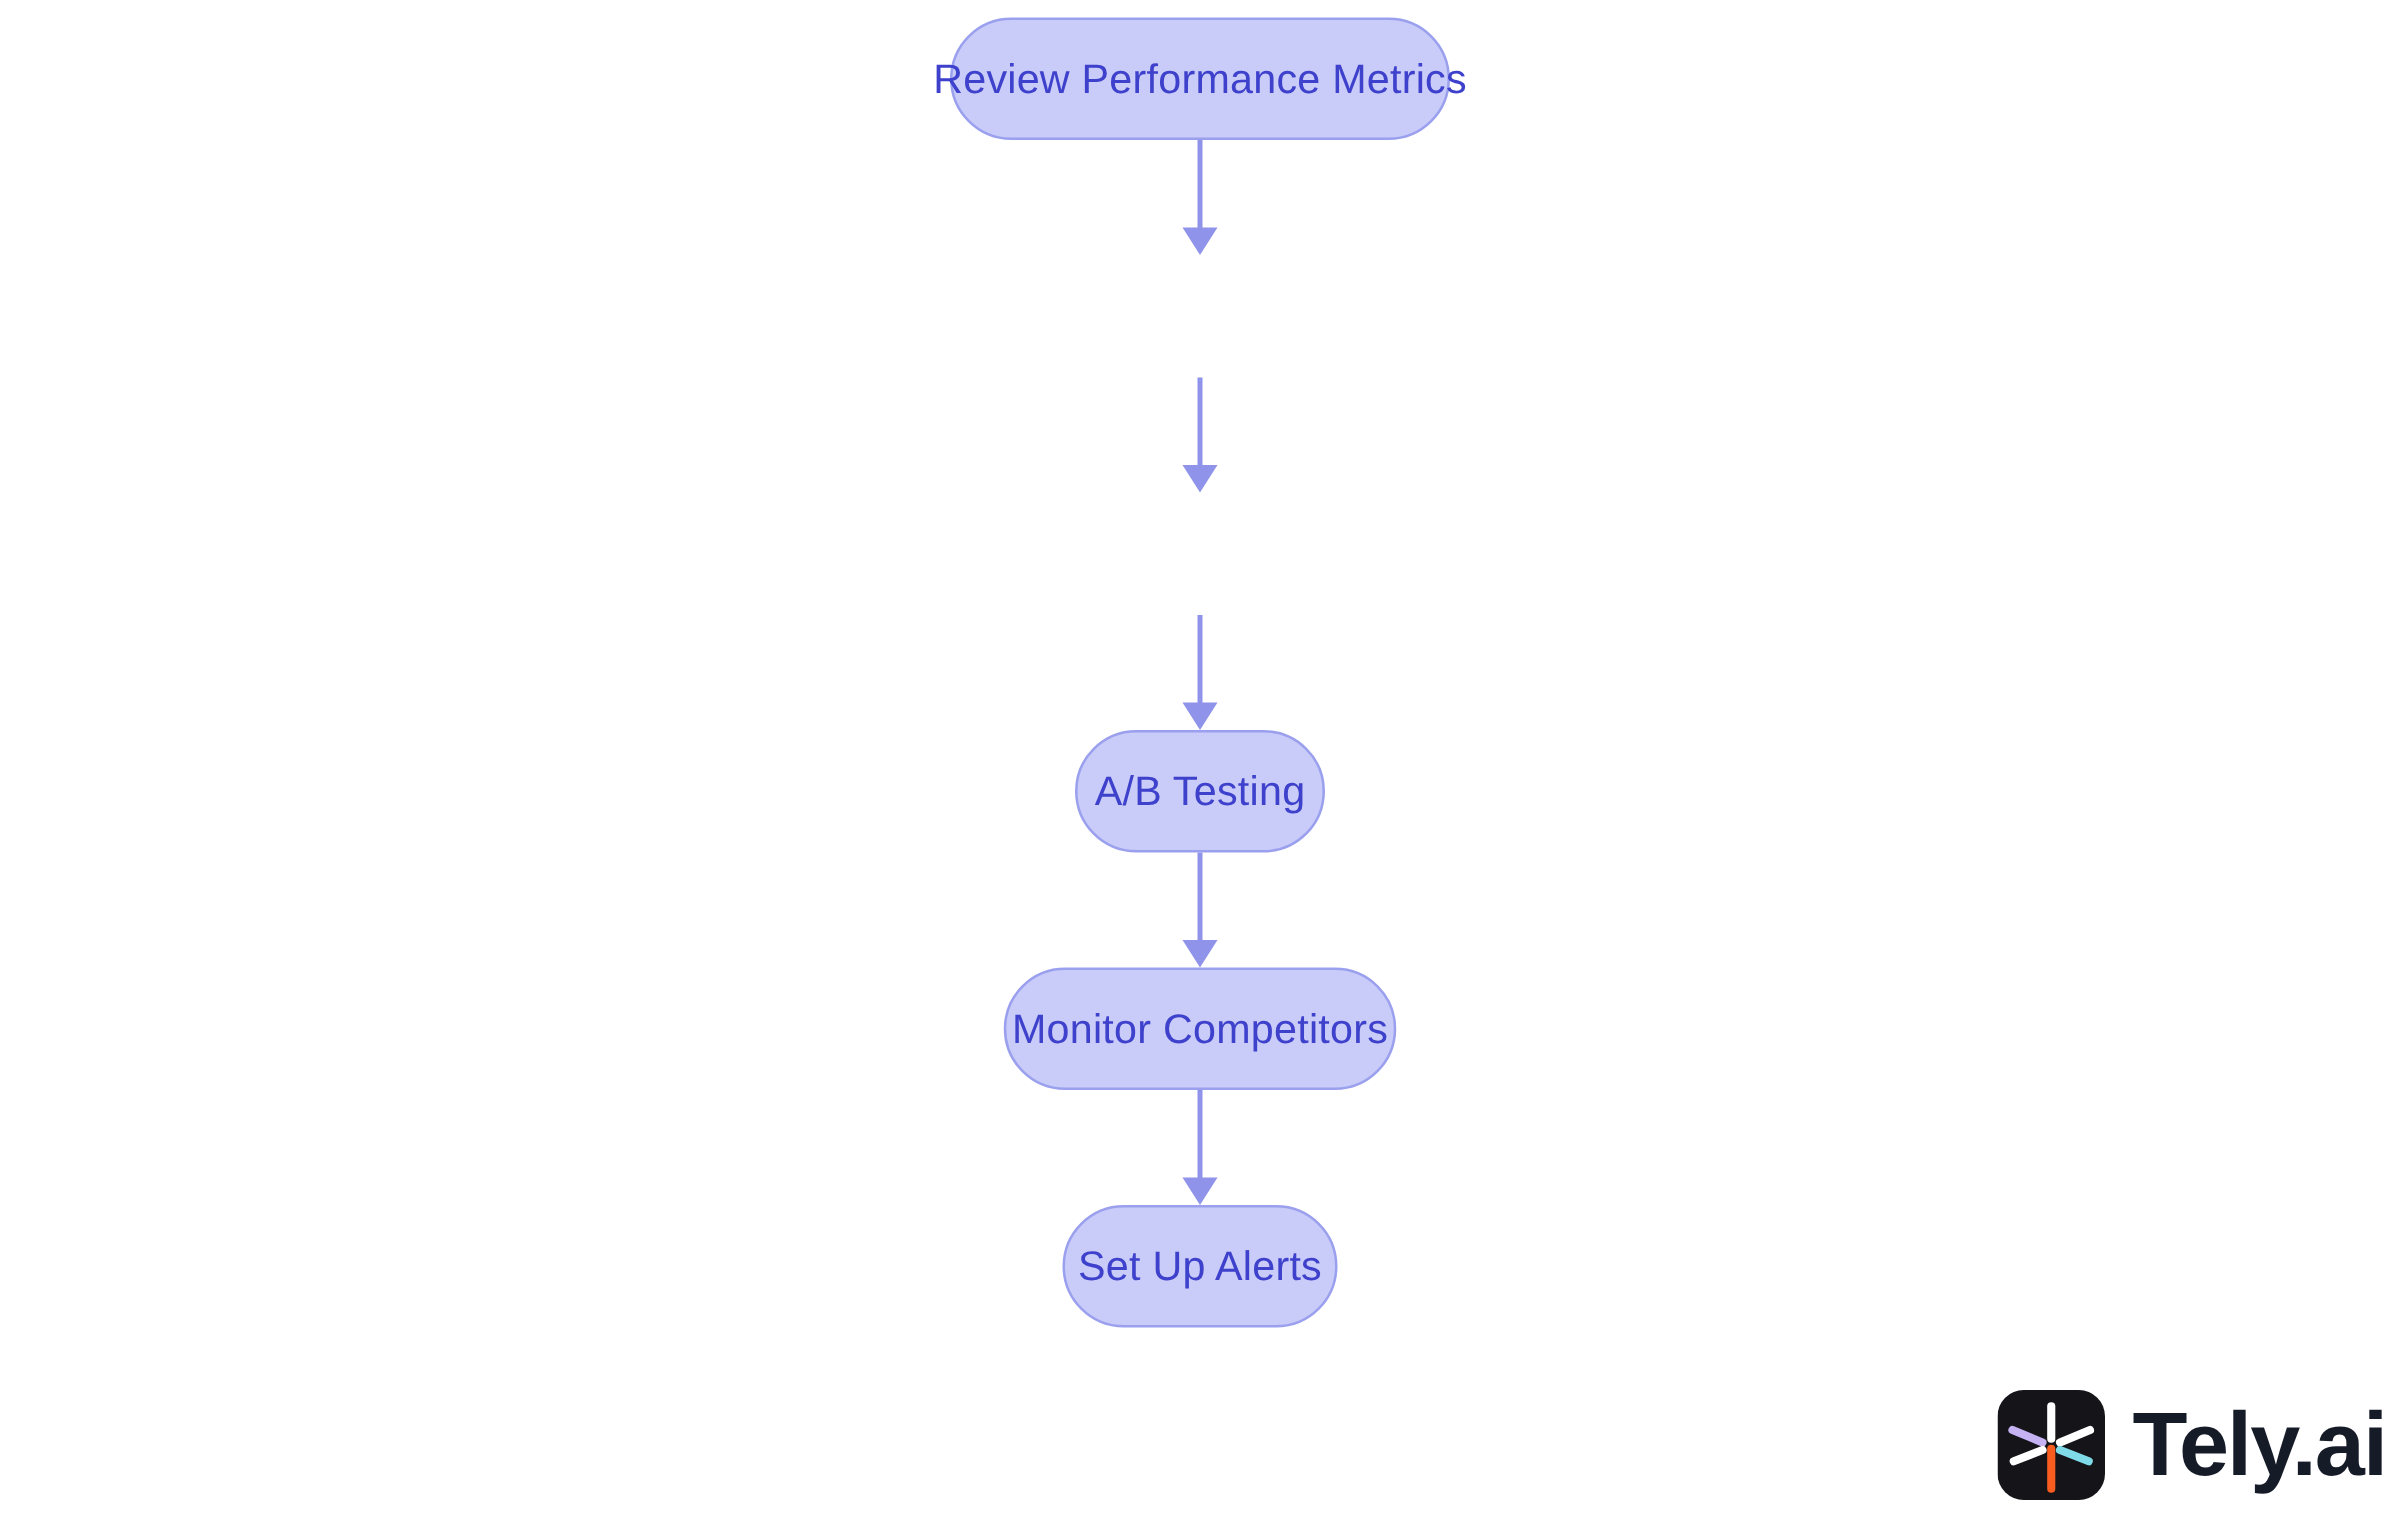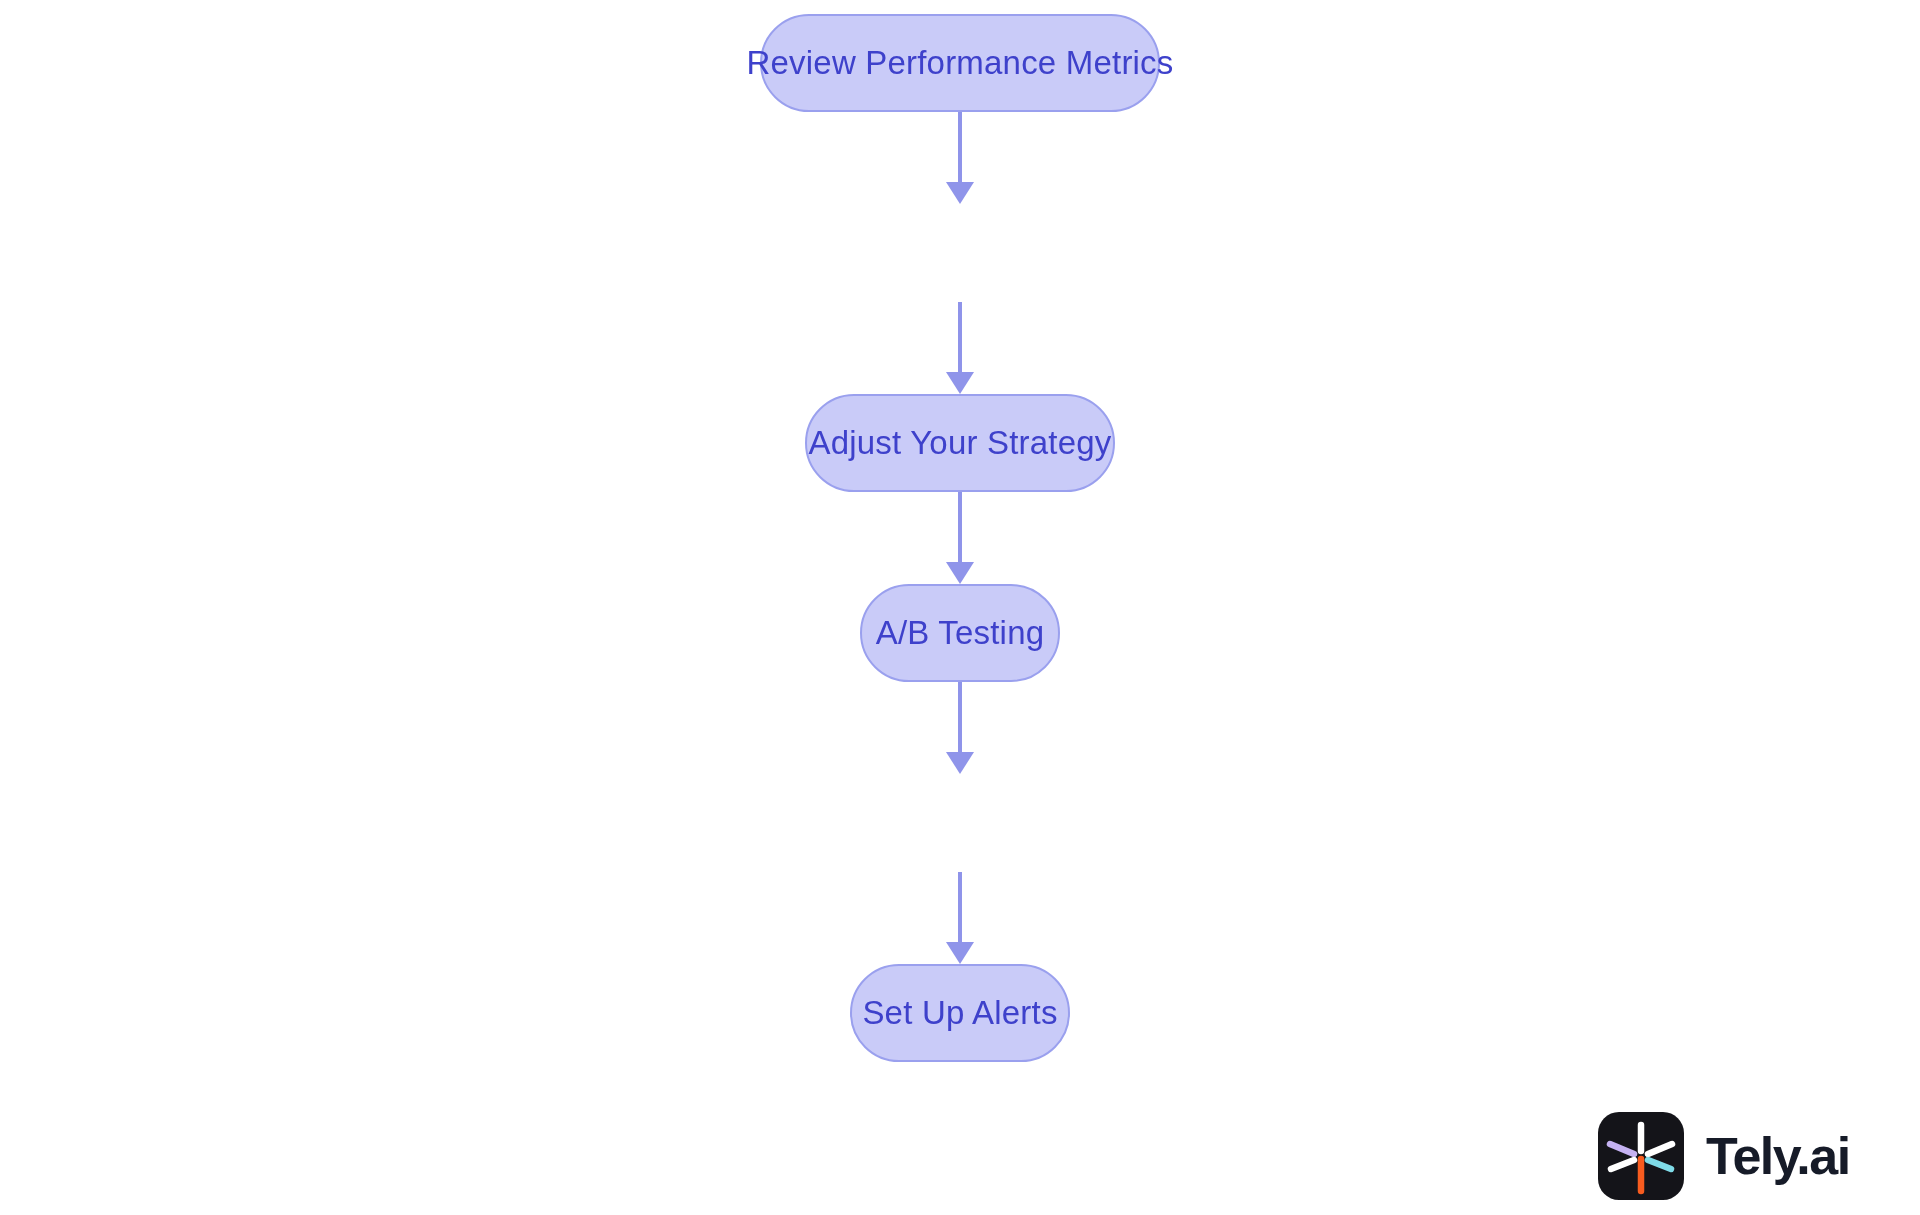--- a/index.html
+++ b/index.html
@@ -57,21 +57,21 @@
     border-top:22px solid var(--arrow);
   }
   .brand{
     position:absolute;
     left:1598px;top:1112px;
     display:flex;align-items:center;
   }
   .brand-icon{display:block;}
   .brand-text{
     margin-left:22px;
-    font-size:52px;
+    font-size:72px;
     font-weight:600;
     letter-spacing:-1.5px;
     color:var(--logo-text);
     line-height:88px;
   }
 </style>
 </head>
 <body>
 
 <div class="canvas">
@@ -79,33 +79,33 @@
     <span>Review Performance Metrics</span>
   </div>
     <div class="flow-arrow" style="top: 112px;">
     <div class="shaft"></div>
     <div class="head"></div>
   </div>
     <div class="flow-arrow" style="top: 302px;">
     <div class="shaft"></div>
     <div class="head"></div>
   </div>
-    <div class="flow-node" style="top: 394px; width: 310px; margin-left: -155px;">
-    <span>Adjust Your Strategy</span>
-  </div>
     <div class="flow-arrow" style="top: 492px;">
     <div class="shaft"></div>
     <div class="head"></div>
   </div>
     <div class="flow-node" style="top: 584px; width: 200px; margin-left: -100px;">
     <span>A/B Testing</span>
   </div>
     <div class="flow-arrow" style="top: 682px;">
     <div class="shaft"></div>
     <div class="head"></div>
+  </div>
+    <div class="flow-node" style="top: 774px; width: 314px; margin-left: -157px;">
+    <span>Monitor Competitors</span>
   </div>
     <div class="flow-arrow" style="top: 872px;">
     <div class="shaft"></div>
     <div class="head"></div>
   </div>
     <div class="flow-node" style="top: 964px; width: 220px; margin-left: -110px; text-align: right;">
     <span>Set Up Alerts</span>
   </div>
   </div>
 

